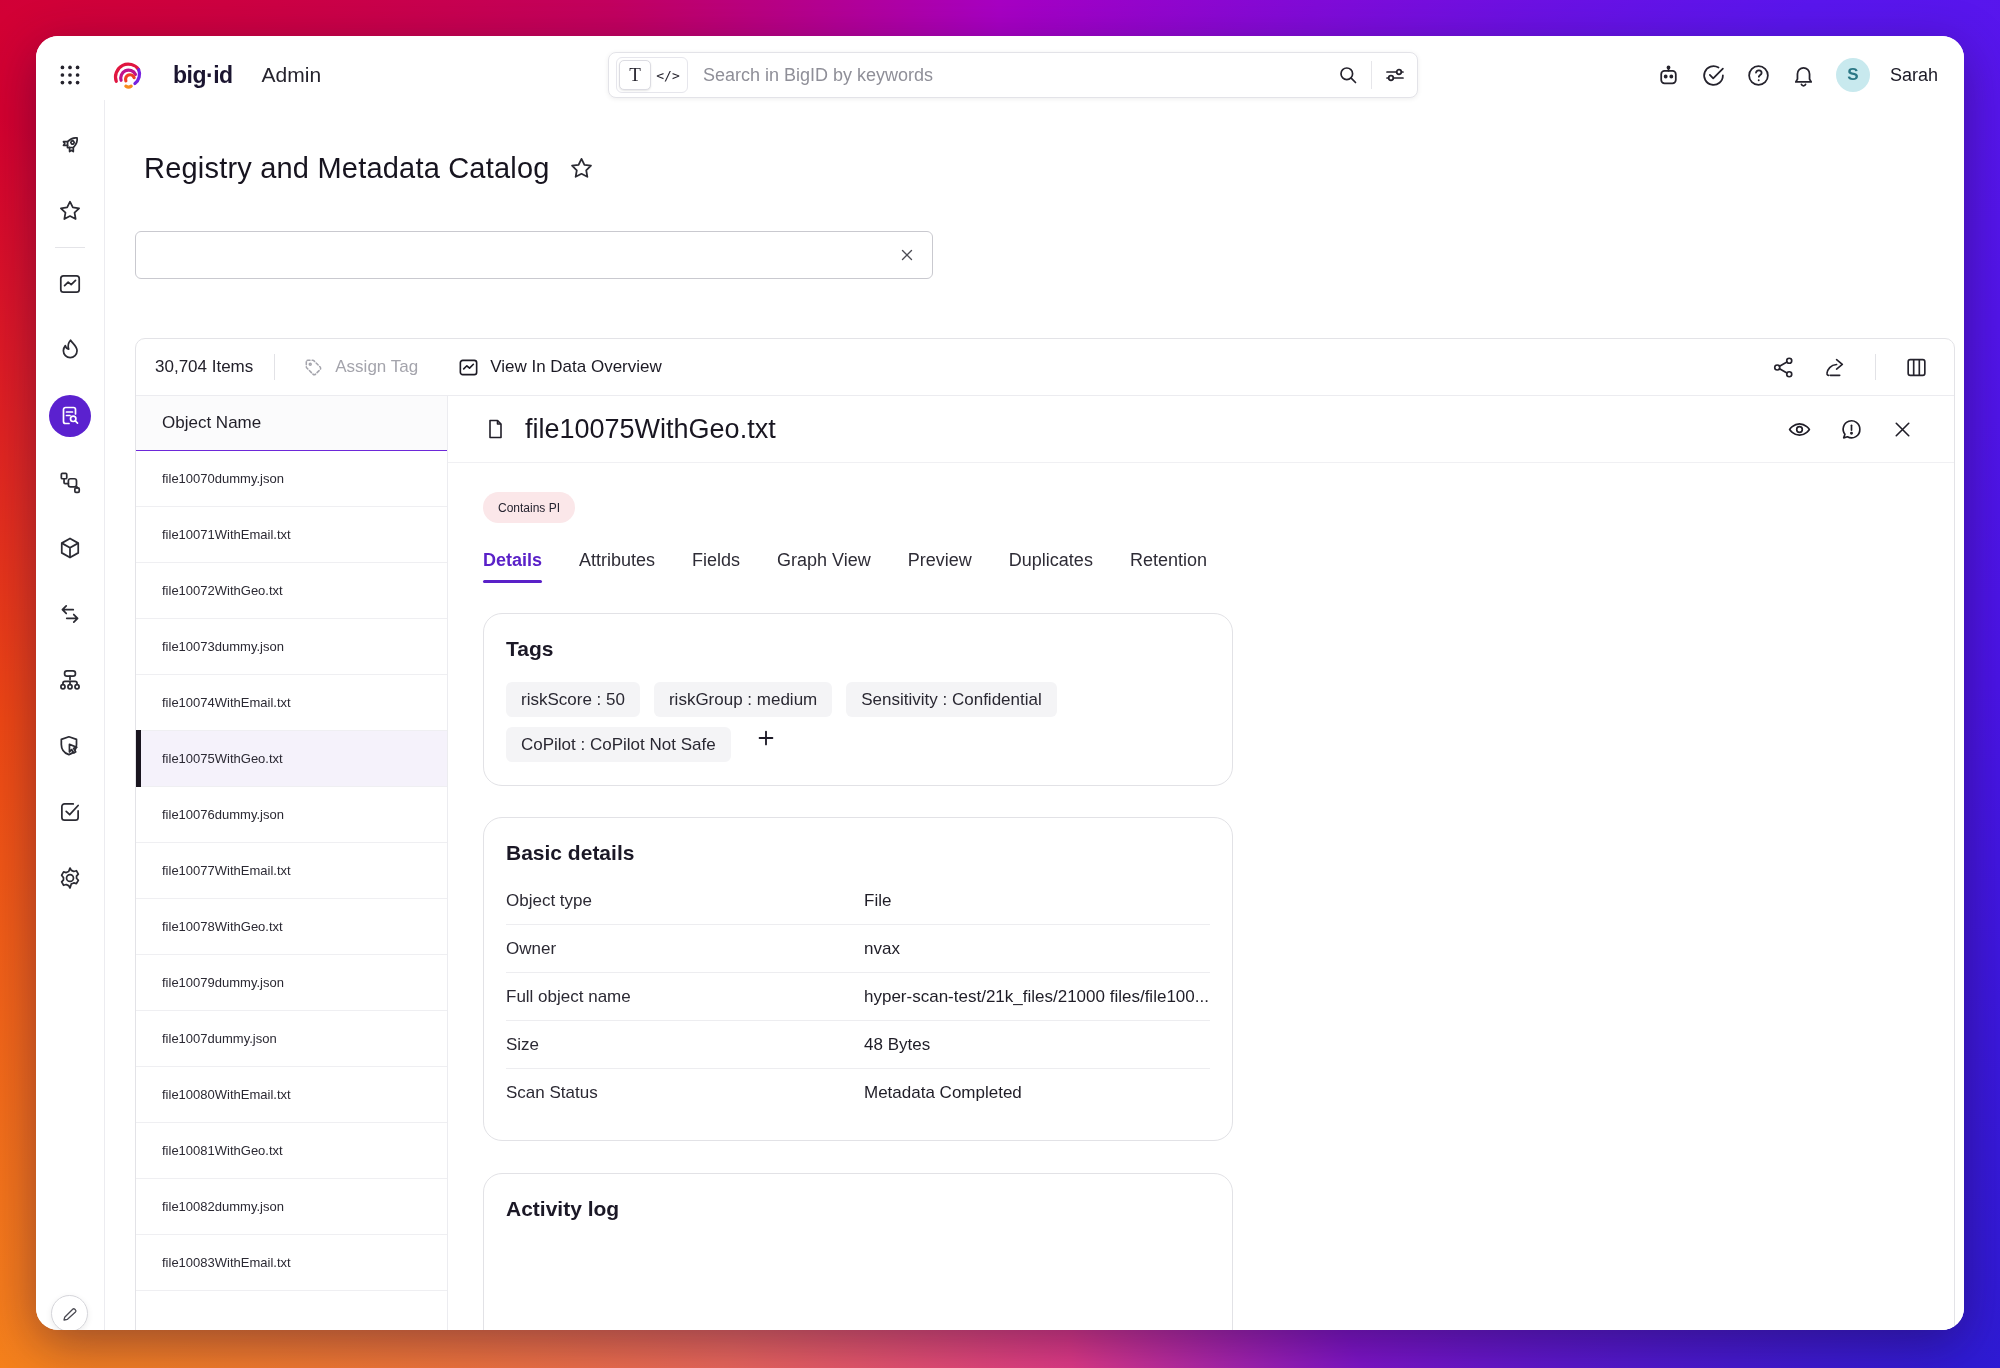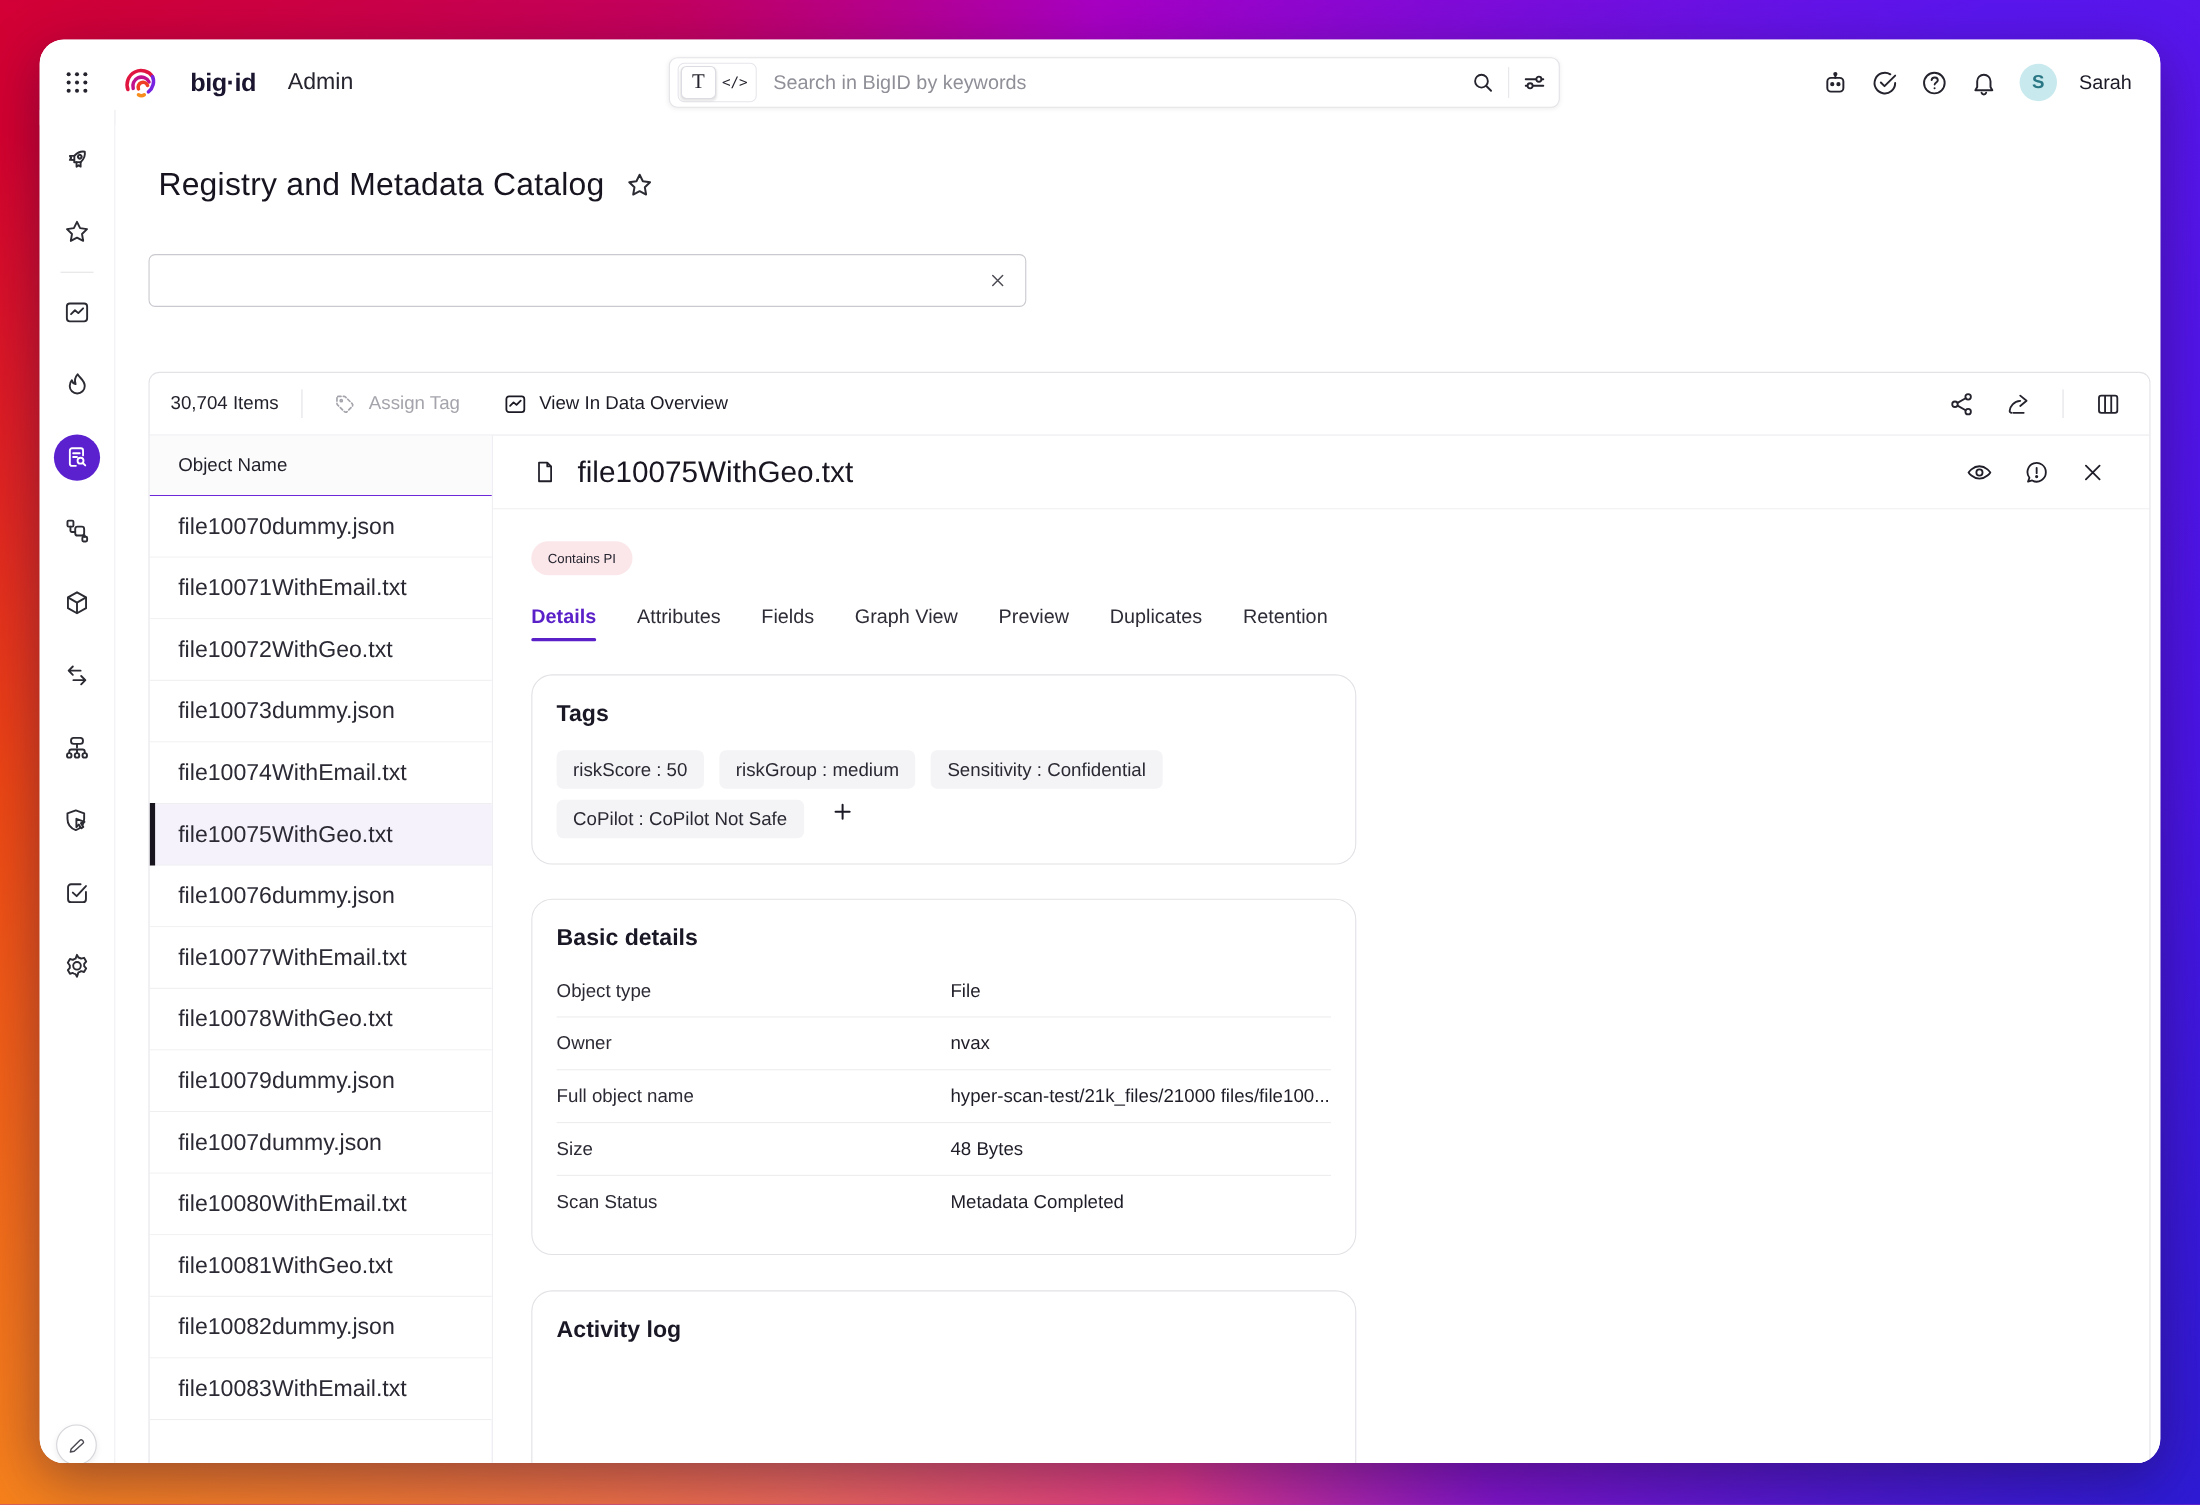--- a/index.html
+++ b/index.html
@@ -79,21 +79,21 @@
   .assign-btn { color:#a4a4ac; }
   .overview-btn { color:#1c1a24; margin-left:27px; }
   .act-spacer { flex:1; }
   .right-tools { display:flex; align-items:center; gap:26px; }
 
   .content-split { display:flex; height:1005px; }
   .list-col { width:312px; border-right:1px solid #ececf0; flex:none; }
   .col-header { height:55px; border-bottom:1px solid #6d28d9; background:#fbfbfc;
                 display:flex; align-items:center; padding-left:26px; font-size:17px; color:#201e28; }
   .row { height:56px; border-bottom:1px solid #efeff2; display:flex; align-items:center;
-         padding-left:26px; font-size:21px; color:#2b2933; position:relative; cursor:pointer; background:#fff; }
+         padding-left:26px; font-size:13px; color:#2b2933; position:relative; cursor:pointer; background:#fff; }
   .row.selected { background:#f5f2fb; }
   .row.selected::before { content:""; position:absolute; left:0; top:-1px; bottom:-1px; width:5px; background:#19151f; }
 
   .details-col { flex:1; position:relative; padding-left:35px; }
   .d-header { height:67px; display:flex; align-items:center; gap:18px;
               border-bottom:1px solid #f0f0f3; margin-left:-35px; padding-left:35px; }
   .d-title { font-size:27px; font-weight:500; color:#191621; }
   .d-actions { position:absolute; right:40px; top:0; height:67px; display:flex; align-items:center; gap:27px; color:#201e28; }
   .badge { display:inline-flex; margin-top:29px; height:31px; align-items:center; padding:0 15px;
            background:#fbe7e9; border-radius:16px; font-size:12px; color:#262430; }

